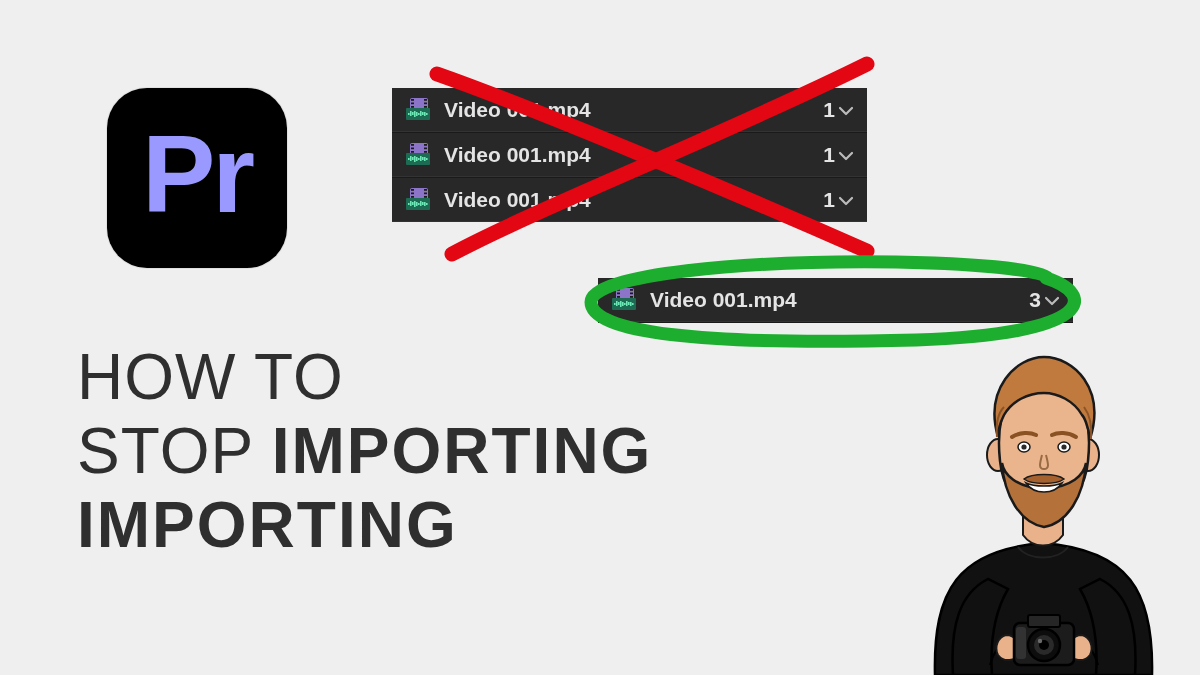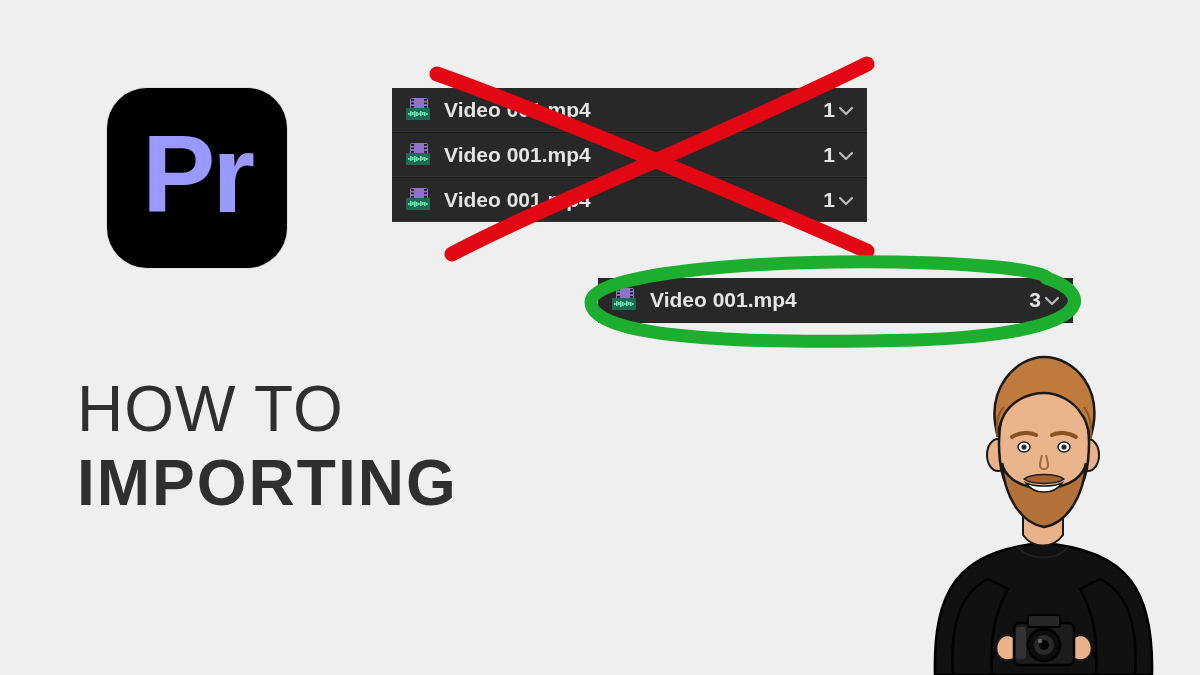--- a/index.html
+++ b/index.html
@@ -8,21 +8,21 @@
 
   
   .pr-icon{position:absolute;left:75px;top:88px;width:180px;height:180px;
     background:#000000;border-radius:40px;display:flex;align-items:center;justify-content:center;
     box-shadow:0 0 0 1px rgba(0,0,0,.06);overflow:hidden;margin-left:32px;}
   .pr-icon span{font-family:Arial,"Helvetica Neue",sans-serif;font-weight:800;
     font-size:110px;line-height:1;color:#9999ff;letter-spacing:-3px;transform:translateY(-4px);
     user-select:none;}
 
   
-  .headline{position:absolute;left:77px;top:372px;font-size:64px;
+  .headline{position:absolute;left:77px;top:340px;font-size:64px;
     color:#2f2f2f;letter-spacing:1px;line-height:1.16;font-weight:300;
     font-family:"Arial Narrow","Helvetica Neue Condensed","Helvetica Neue",Arial,sans-serif;
     font-stretch:condensed;}
   .headline .bold{font-weight:700;letter-spacing:2px;}
 
   
   .rows{position:absolute;left:392px;top:88px;width:475px;}
   .row{height:44px;background:#282828;color:#e4e4e4;display:flex;align-items:center;
     font-size:21px;font-family:Arial,sans-serif;font-weight:700;border-bottom:1px solid #1a1a1a;
     box-shadow:inset 0 -1px 0 #333;}
@@ -68,20 +68,23 @@
 <body>
 
 <div class="stage">
 
   <div class="pr-icon">
     <span>Pr</span>
   </div>
 
   <div class="headline">
     <div>HOW TO</div>
+    <div>
+      <span>STOP </span><span class="bold">IMPORTING</span>
+    </div>
     <div class="bold">IMPORTING</div>
   </div>
 
   <div class="rows">
     <div class="row">
       <span class="clip-icon">
           <span class="film"></span>
           <span class="wave"></span>
         </span>
       <span class="fname">Video 001.mp4</span>

